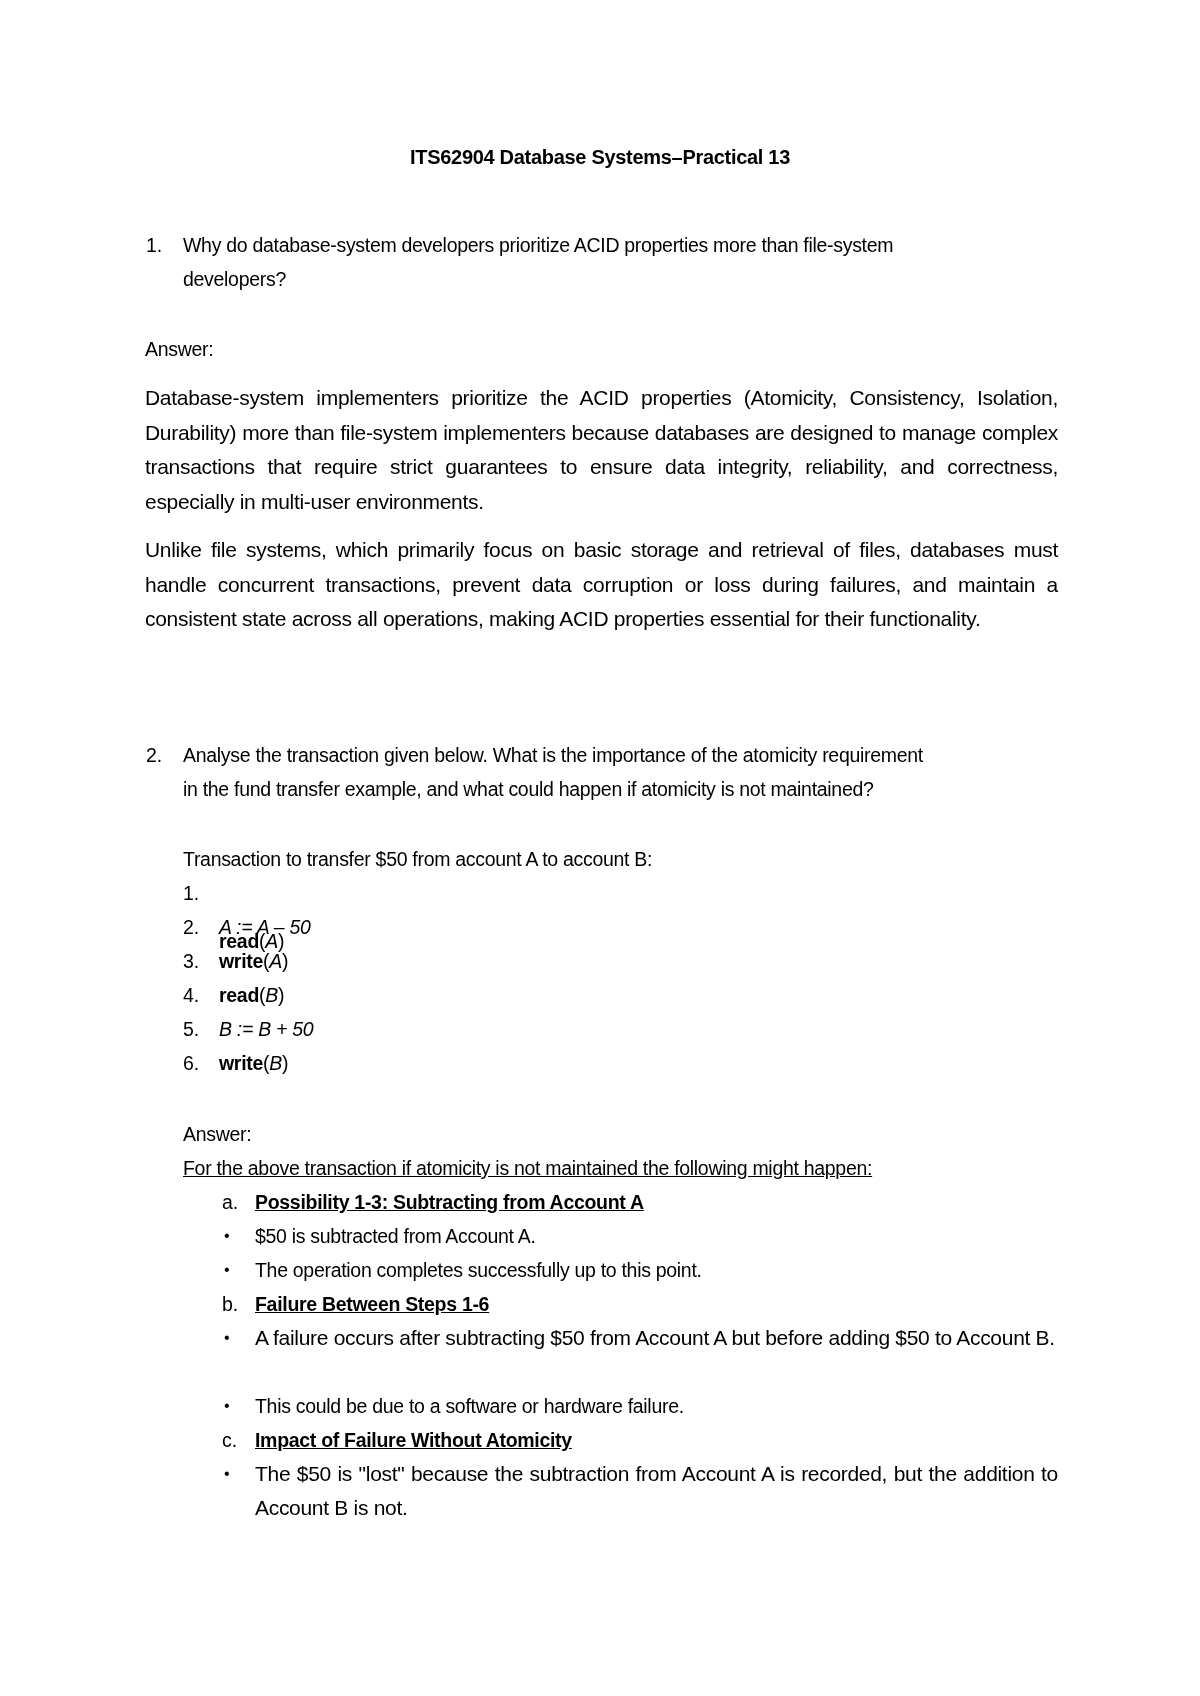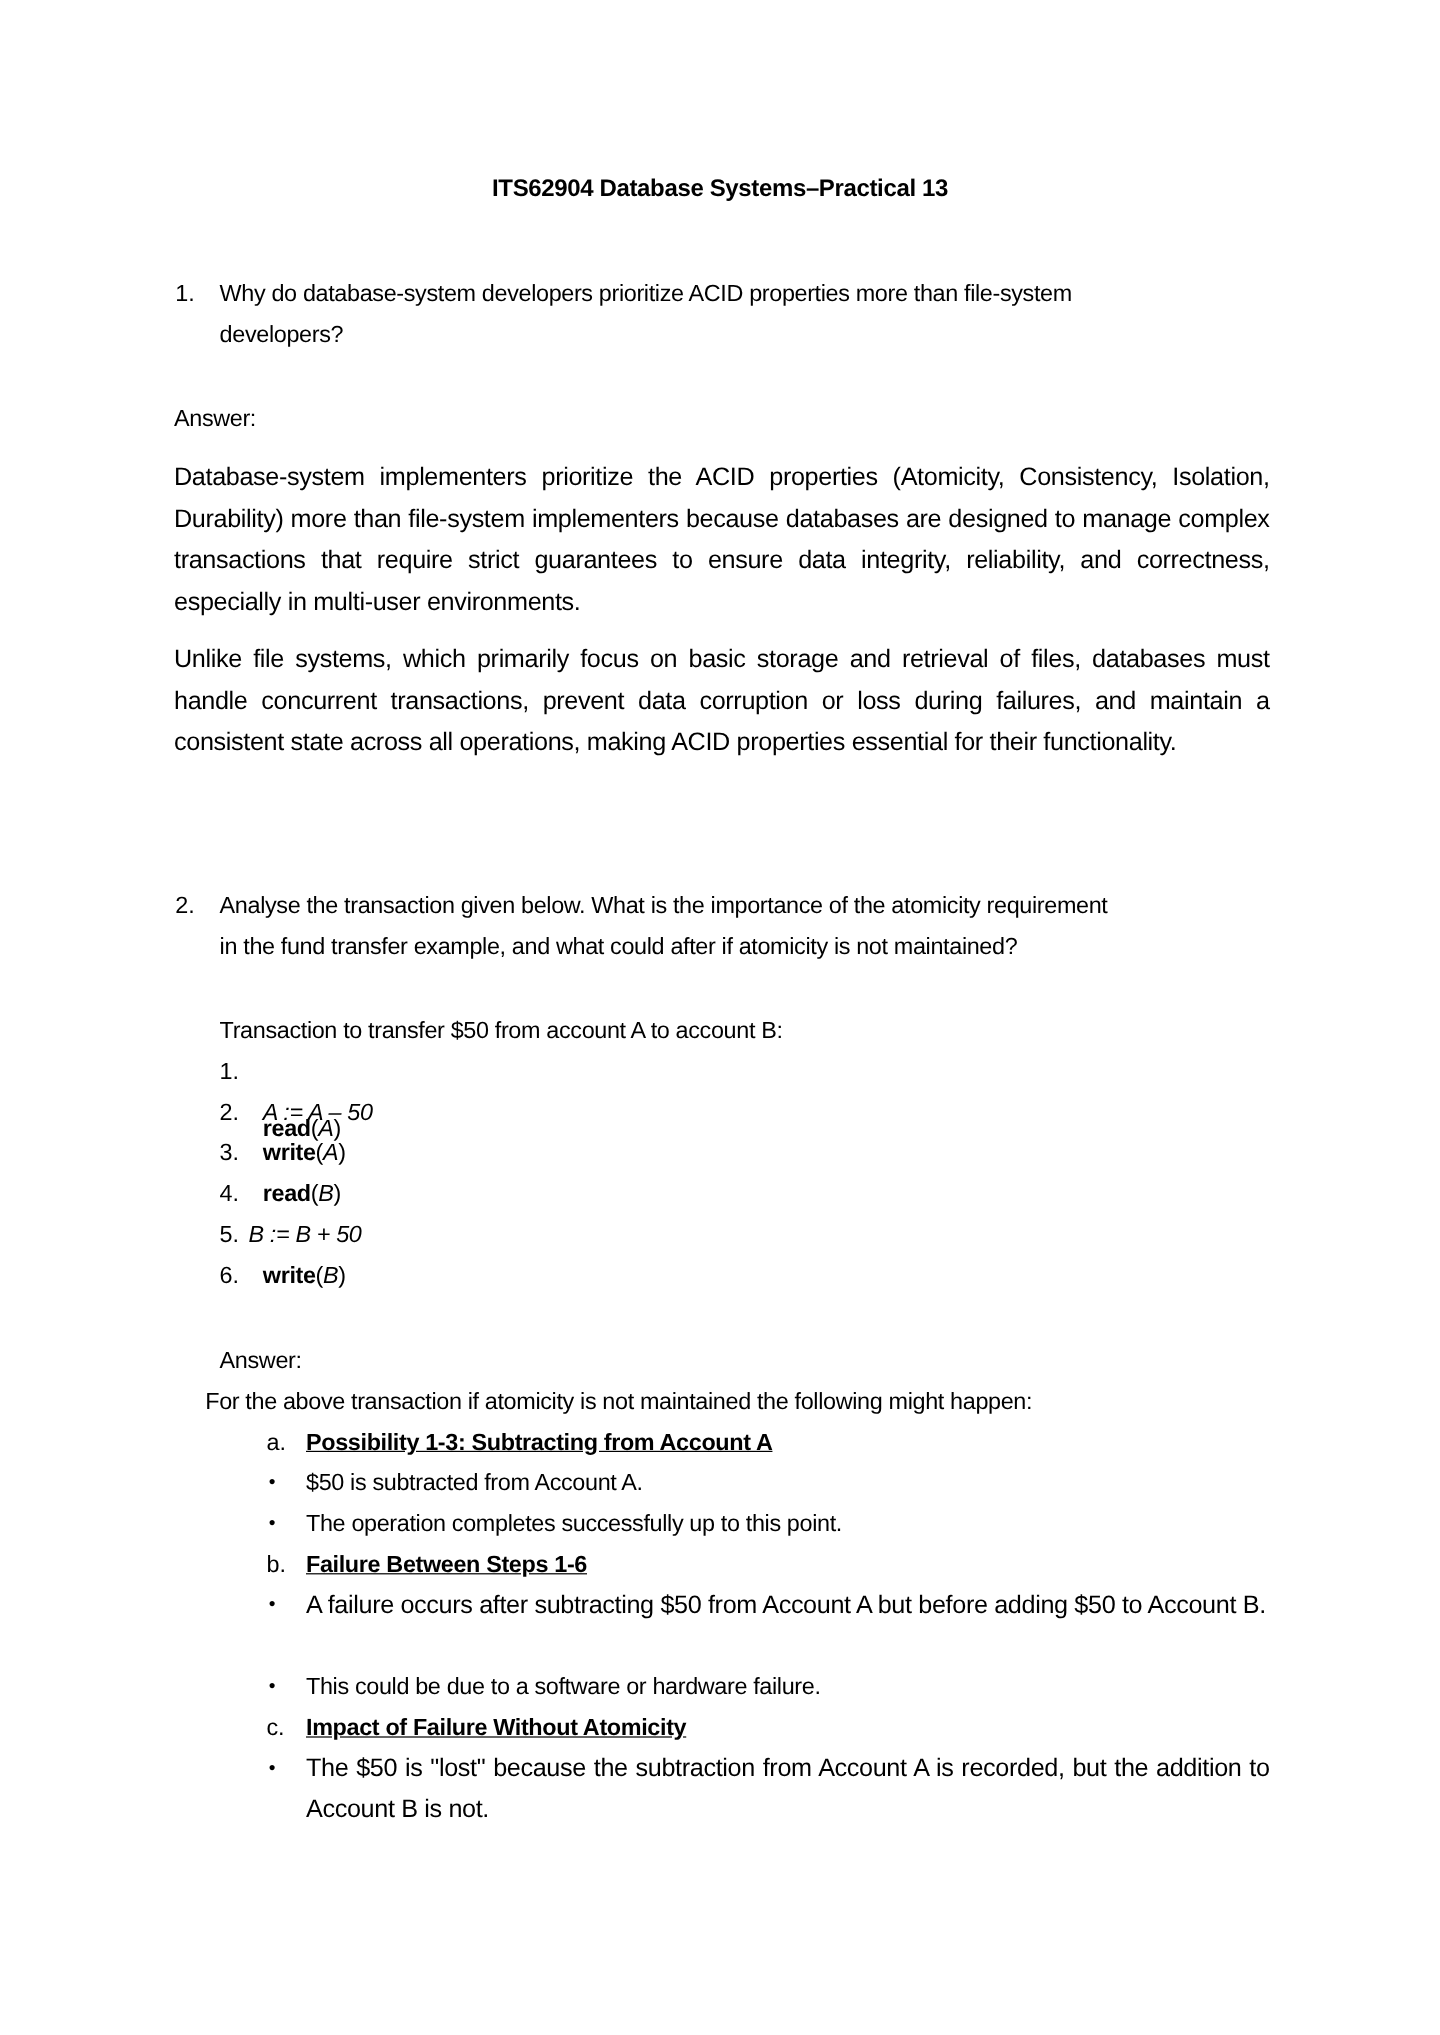--- a/index.html
+++ b/index.html
@@ -28,46 +28,46 @@
   <span class="t" style="left:183px;top:228px;">Why do database-system developers prioritize ACID properties more than file-system</span>
   <span class="t" style="left:183px;top:262px;">developers?</span>
 
   <span class="t" style="left:145px;top:332px;">Answer:</span>
 
   <div class="para" style="top:381px;">Database-system implementers prioritize the ACID properties (Atomicity, Consistency, Isolation, Durability) more than file-system implementers because databases are designed to manage complex transactions that require strict guarantees to ensure data integrity, reliability, and correctness, especially in multi-user environments.</div>
   <div class="para" style="top:533px;">Unlike file systems, which primarily focus on basic storage and retrieval of files, databases must handle concurrent transactions, prevent data corruption or loss during failures, and maintain a consistent state across all operations, making ACID properties essential for their functionality.</div>
 
   <span class="num" style="left:146px;top:738px;">2.</span>
   <span class="t" style="left:183px;top:738px;">Analyse the transaction given below. What is the importance of the atomicity requirement</span>
-  <span class="t" style="left:183px;top:772px;">in the fund transfer example, and what could after if atomicity is not maintained?</span>
+  <span class="t" style="left:183px;top:772px;">in the fund transfer example, and what could happen if atomicity is not maintained?</span>
 
   <span class="t" style="left:183px;top:842px;">Transaction to transfer $50 from account A to account B:</span>
 
   <div>
     <span class="num" style="left:183px;top:876px;">1.</span>
     <span class="t" style="left:219px;top:876px;margin-top:48px;"><span class="b">read</span>(<span class="i">A</span>)</span>
 
     <span class="num" style="left:183px;top:910px;">2.</span>
     <span class="t i" style="left:219px;top:910px;">A := A – 50</span>
 
     <span class="num" style="left:183px;top:944px;">3.</span>
     <span class="t" style="left:219px;top:944px;"><span class="b">write</span>(<span class="i">A</span>)</span>
 
     <span class="num" style="left:183px;top:978px;">4.</span>
     <span class="t" style="left:219px;top:978px;"><span class="b">read</span>(<span class="i">B</span>)</span>
 
     <span class="num" style="left:183px;top:1012px;">5.</span>
-    <span class="t i" style="left:207px;top:1012px;">B := B + 50</span>
+    <span class="t i" style="left:219px;top:1012px;">B := B + 50</span>
 
     <span class="num" style="left:183px;top:1046px;">6.</span>
     <span class="t" style="left:219px;top:1046px;"><span class="b">write</span>(<span class="i">B</span>)</span>
   </div>
 
   <span class="t" style="left:183px;top:1117px;">Answer:</span>
-  <span class="t" style="left:171px;top:1151px;">For the above transaction if atomicity is not maintained the following might happen:</span>
+  <span class="t" style="left:183px;top:1151px;text-decoration:underline;">For the above transaction if atomicity is not maintained the following might happen:</span>
 
   <span class="num" style="left:222px;top:1185px;">a.</span>
   <span class="t u" style="left:255px;top:1185px;">Possibility  1-3: Subtracting from Account A</span>
   <span class="bullet" style="left:224px;top:1219px;">•</span>
   <span class="t" style="left:255px;top:1219px;">$50 is subtracted from Account A.</span>
   <span class="bullet" style="left:224px;top:1253px;">•</span>
   <span class="t" style="left:255px;top:1253px;">The operation completes successfully up to this point.</span>
 
   <span class="num" style="left:222px;top:1287px;">b.</span>
   <span class="t u" style="left:255px;top:1287px;">Failure Between Steps 1-6</span>

